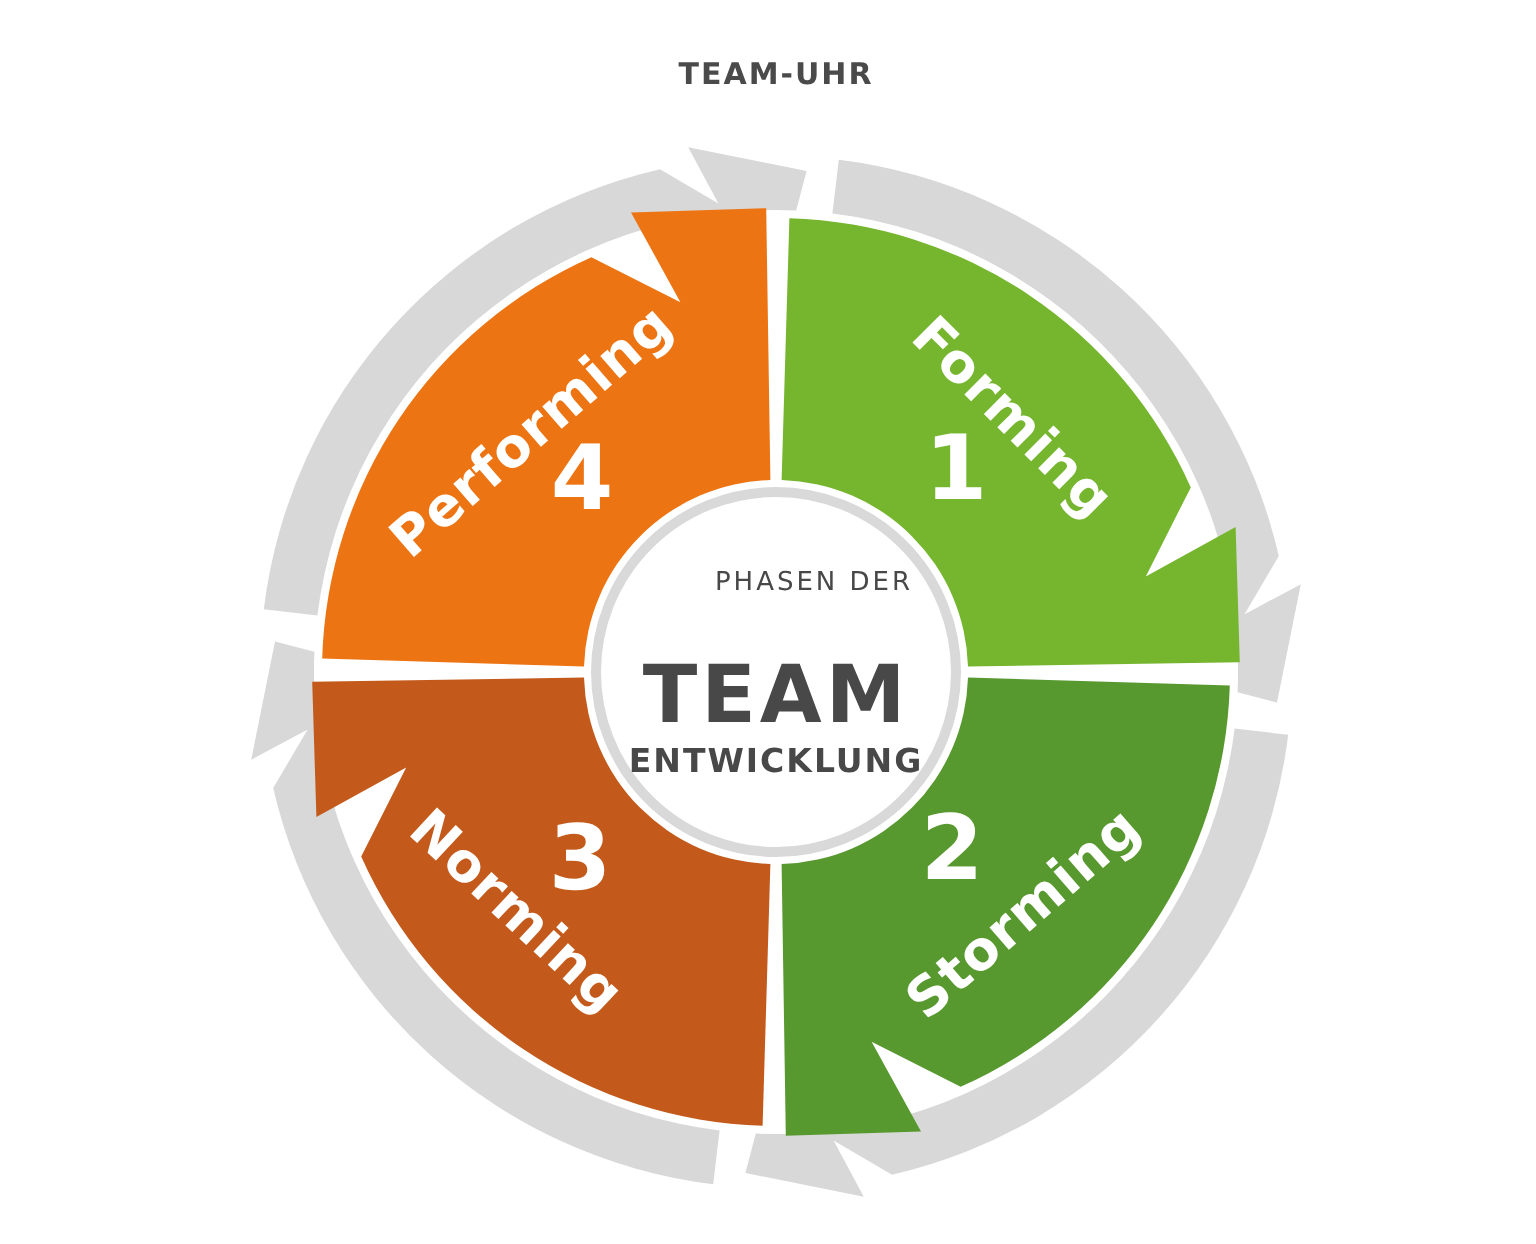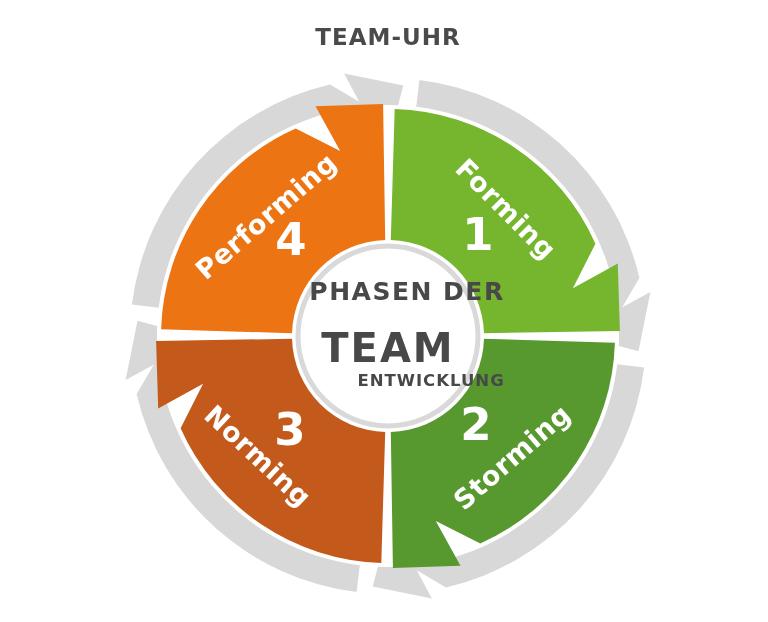--- a/index.html
+++ b/index.html
@@ -9,21 +9,21 @@
     height: 622px;
     background: #ffffff;
     overflow: hidden;
     font-family: "DejaVu Sans", "Liberation Sans", sans-serif;
   }
   .title {
     position: absolute;
     left: 388px;
     top: 37px;
     transform: translate(-50%, -50%);
-    font-size: 23px;
+    font-size: 15px;
     font-weight: bold;
     letter-spacing: 1px;
     color: #4a4a4a;
     white-space: nowrap;
   }
   svg.ring {
     position: absolute;
     left: 0;
     top: 0;
   }
@@ -52,21 +52,21 @@
   .num-performing { left: 291px; top: 239px; transform: translate(-50%,-50%); }
   .center-text {
     position: absolute;
     left: 388px;
     top: 336px;
     transform: translate(-50%,-50%);
     text-align: center;
     color: #484848;
     white-space: nowrap;
   }
-  .ct-line1 { font-size: 25px;   font-weight: bold; letter-spacing: 1.5px; line-height: 25px; margin-left: 38px; }
+  .ct-line1 { font-size: 13px;   font-weight: normal; letter-spacing: 1.5px; line-height: 25px; margin-left: 38px; }
   .ct-line2 { font-size: 40px;   font-weight: bold; letter-spacing: 2px;   line-height: 41px; margin-top: 24px; }
   .ct-line3 { font-size: 16.5px; font-weight: bold; letter-spacing: 1px;   line-height: 24px; text-align: right; }
 </style>
 </head>
 <body>
 
 <div class="stage">
 
   <div class="title">TEAM-UHR</div>
 

